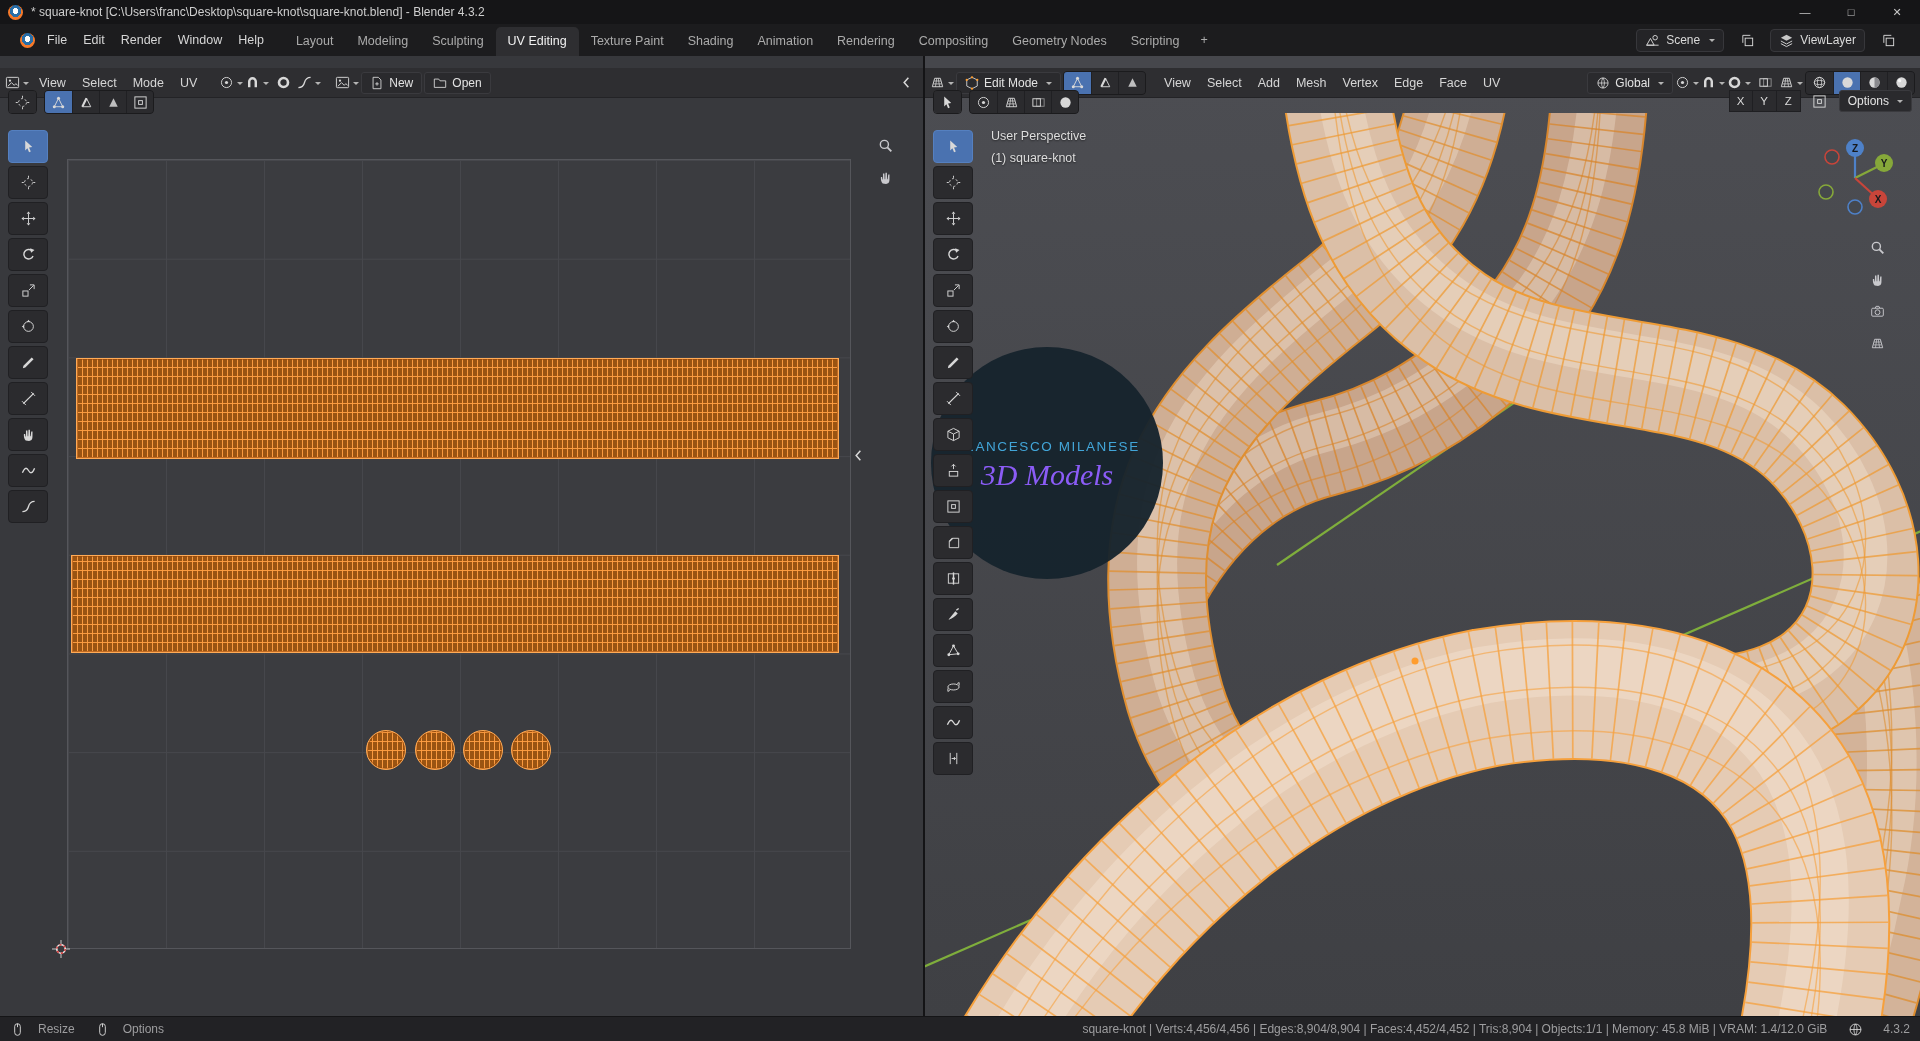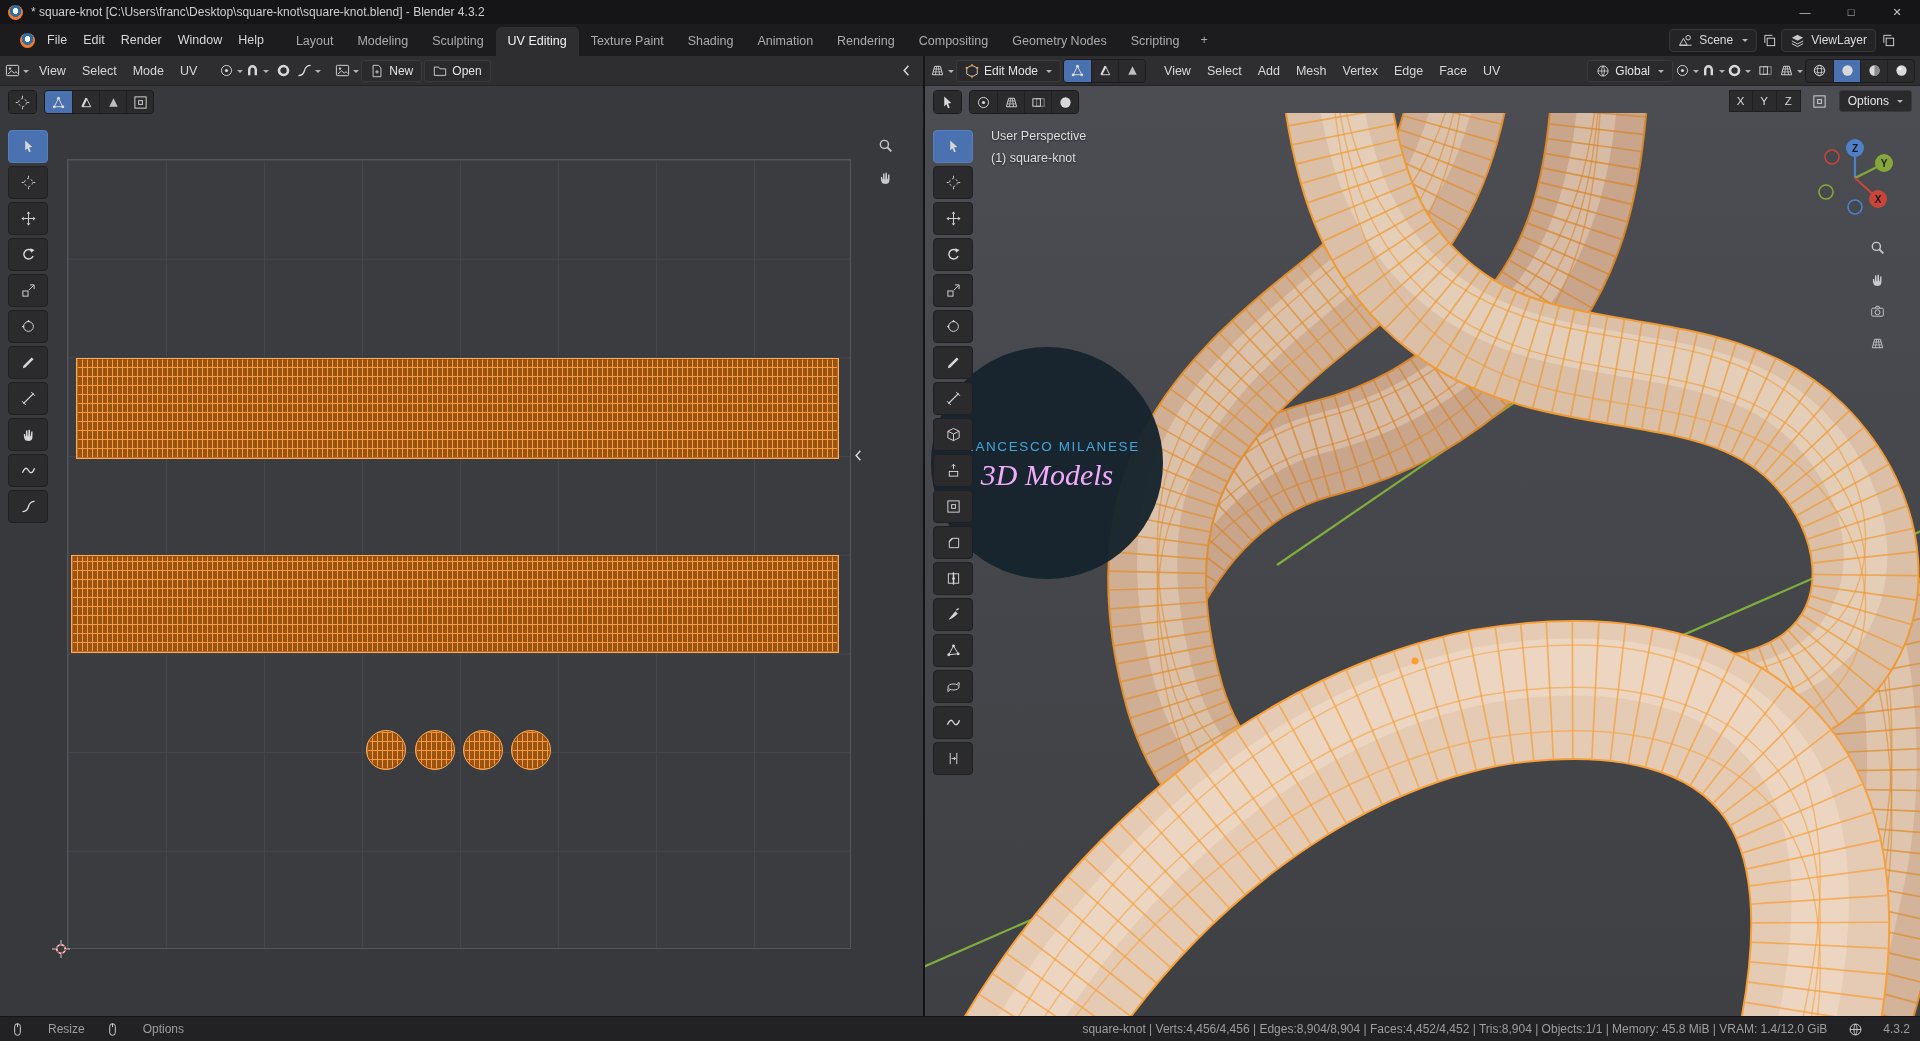--- a/index.html
+++ b/index.html
@@ -16,31 +16,31 @@
 
   
   .topbar{position:absolute;top:24px;left:0;right:0;height:32px;background:#1c1c1e;
     display:flex;align-items:center;padding:0 20px}
   .hmenu{padding:4px 8px;border-radius:3px;color:#d6d6d6;white-space:nowrap}
   #topbar-menus,#uv-menus,#vp-menus{display:flex;align-items:center}
   .tabs{display:flex;align-items:flex-end;height:100%;margin-left:12px}
   .tab{padding:7px 12px 8px;color:#ababab;border-radius:5px 5px 0 0;white-space:nowrap}
   .tab.active{background:#2e2e31;color:#f2f2f2}
   .tab-add{padding:4px 9px;color:#ababab}
-  .topbar-right{margin-left:auto;display:flex;align-items:center;gap:0}
+  .topbar-right{margin-left:auto;display:flex;align-items:center;gap:11px}
   .chip{display:flex;align-items:center;gap:6px;background:#242427;border:1px solid #37373b;
     border-radius:4px;padding:2px 8px;height:23px;color:#dadada;font-size:12px}
 
   
   .editor{position:absolute;top:56px;bottom:25px}
   .uv{left:0;width:923px;background:#37383c}
   .vp{left:925px;right:0;background:#46474c}
   .divider{position:absolute;left:923px;width:2px;top:56px;bottom:25px;background:#141416}
 
-  .ed-header{position:absolute;left:0;top:0;right:0;height:30px;background:#2e2e31;
+  .ed-header{position:absolute;left:0;top:12px;right:0;height:30px;background:#2e2e31;
     border-bottom:1px solid #232326;display:flex;align-items:center;gap:2px;
     padding:0 5px;color:#d6d6d6;z-index:10}
   .hbtn{display:flex;align-items:center;gap:5px;background:#2a2a2d;border:1px solid #3a3a3e;
     border-radius:3px;padding:2px 8px;height:22px;font-size:12px;color:#e3e3e3;white-space:nowrap}
   .icbtn{display:flex;align-items:center;justify-content:center;min-width:24px;height:22px;border-radius:3px}
   .dd::after{content:"";width:0;height:0;border:3.5px solid transparent;border-top-color:#b4b4b4;
     margin-left:3px;transform:translateY(2px)}
   .spring{margin-left:auto}
   .sep{width:10px}
   .ic{width:15px;height:15px;color:#d8d8d8;display:block}
@@ -89,30 +89,30 @@
   .nav-gizmo{position:absolute;right:23px;top:50px;z-index:6}
   .gz{font-size:10px;font-weight:bold;fill:#17191c;text-anchor:middle;font-family:"Liberation Sans",sans-serif}
 
   
   .wm-circle{position:absolute;left:6px;top:261px;width:232px;height:232px;border-radius:50%;
     background:rgba(22,35,45,.96);z-index:8;display:flex;flex-direction:column;
     align-items:center;justify-content:center;text-align:center}
   .wm-fm{font-family:"Liberation Serif",serif;font-size:88px;font-weight:bold;line-height:.85;letter-spacing:-3px}
   .wm-f{color:#f3f6f8}.wm-m{color:#2f9fd8}
   .wm-name{color:#42a5d8;font-size:13.5px;letter-spacing:1.6px;margin-top:4px}
-  .wm-sub{color:#f0abfc;font-family:"Liberation Serif",serif;font-style:italic;font-size:30px;margin-top:4px}
+  .wm-sub{color:#8b5cf6;font-family:"Liberation Serif",serif;font-style:italic;font-size:30px;margin-top:4px}
   .wm-banner{position:absolute;left:9px;top:493px;width:227px;height:42px;background:rgba(39,45,37,.92);
     z-index:8;display:flex;align-items:center;justify-content:center;
     font-family:"Liberation Serif",serif;font-style:italic;font-weight:bold;font-size:27px;color:#c9d92f}
 
   
   .statusbar{position:absolute;left:0;right:0;bottom:0;height:25px;background:#222225;
     border-top:1px solid #151517;display:flex;align-items:center;padding:0 10px;
     font-size:12px;color:#9d9d9f;gap:20px}
-  .sb-item{display:flex;align-items:center;gap:23px}
+  .sb-item{display:flex;align-items:center;gap:13px}
   .sb-right{margin-left:auto;display:flex;align-items:center;gap:20px;white-space:nowrap}
 </style>
 </head>
 <body>
 
 <svg width="0" height="0" style="position:absolute" aria-hidden="true">
 <defs>
   <symbol id="s-tweak" viewBox="0 0 16 16">
         <path d="M4.5 1.5 L12 8.5 L8.6 9 L10.4 13.2 L8.6 14 L6.8 9.8 L4.5 12.2 Z" fill="currentColor"></path>
       </symbol>

